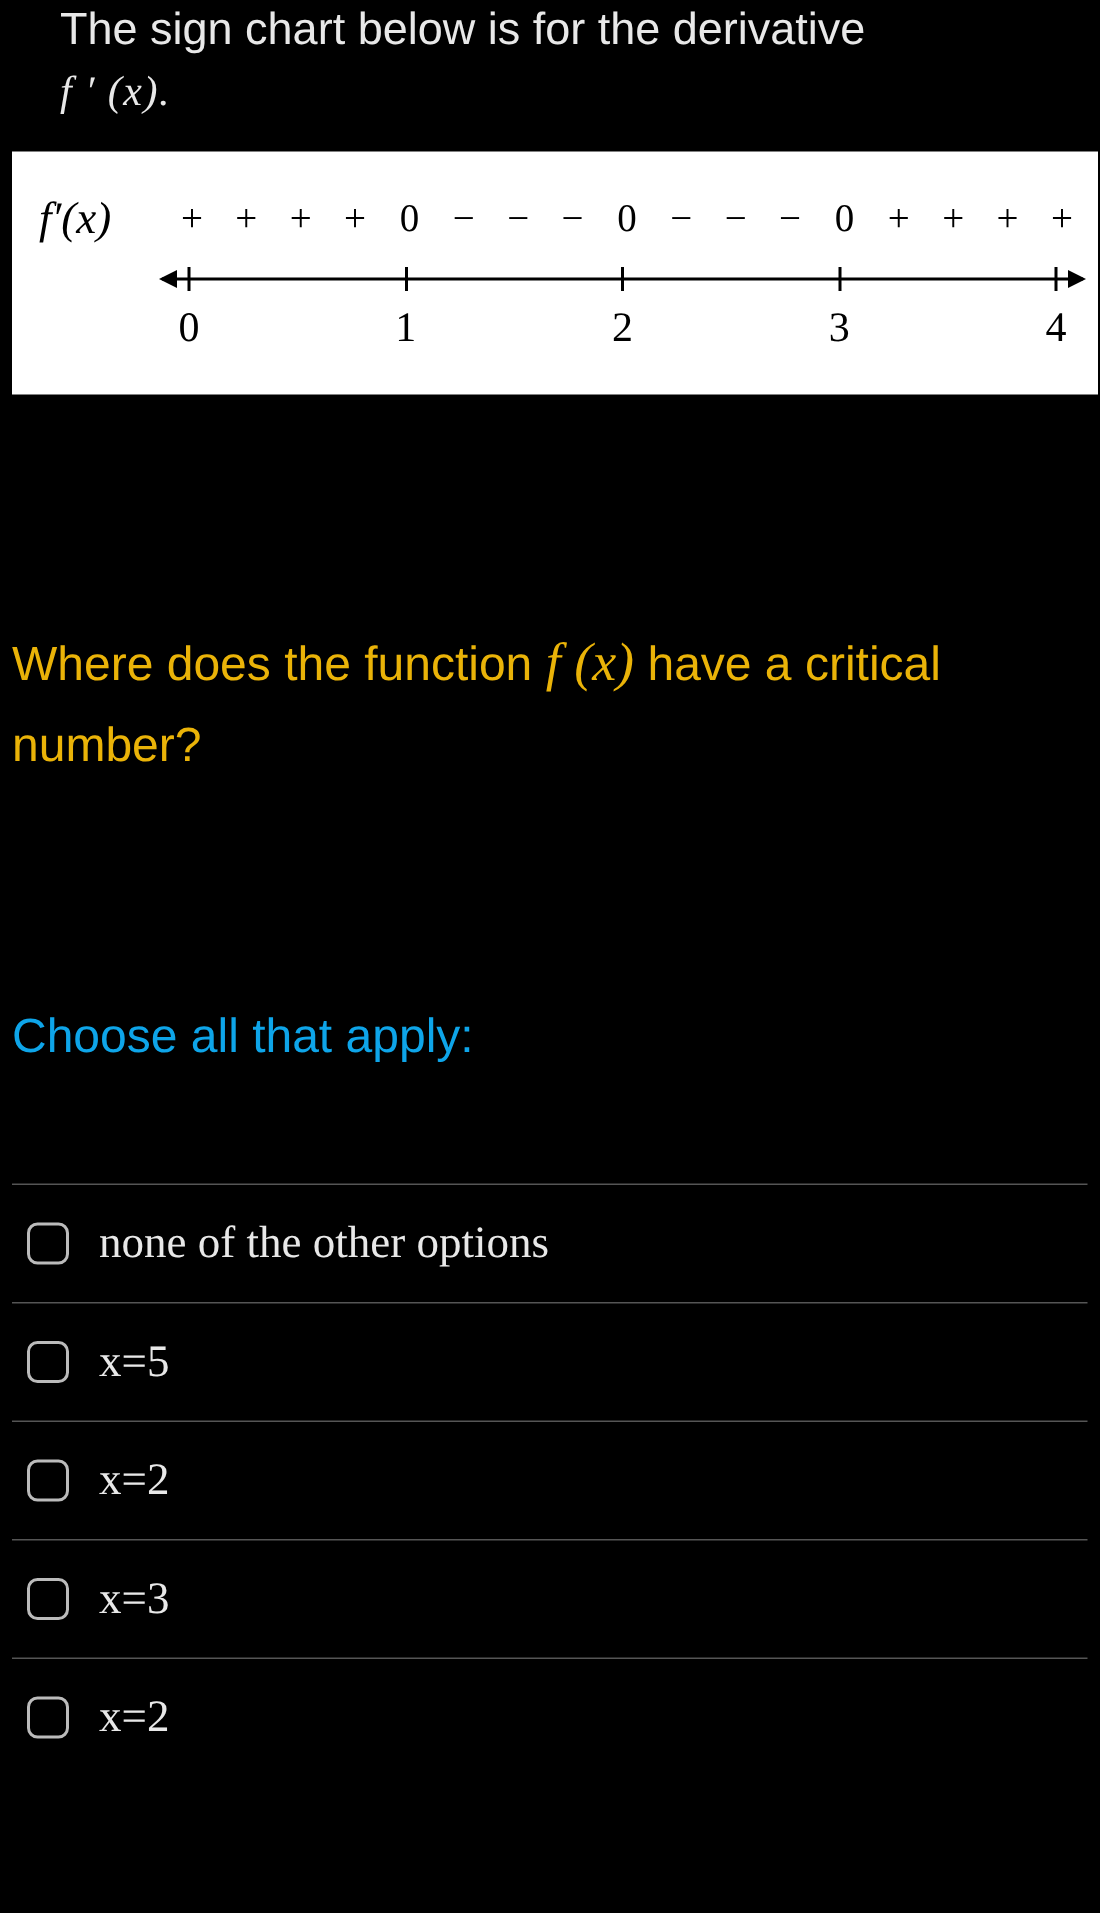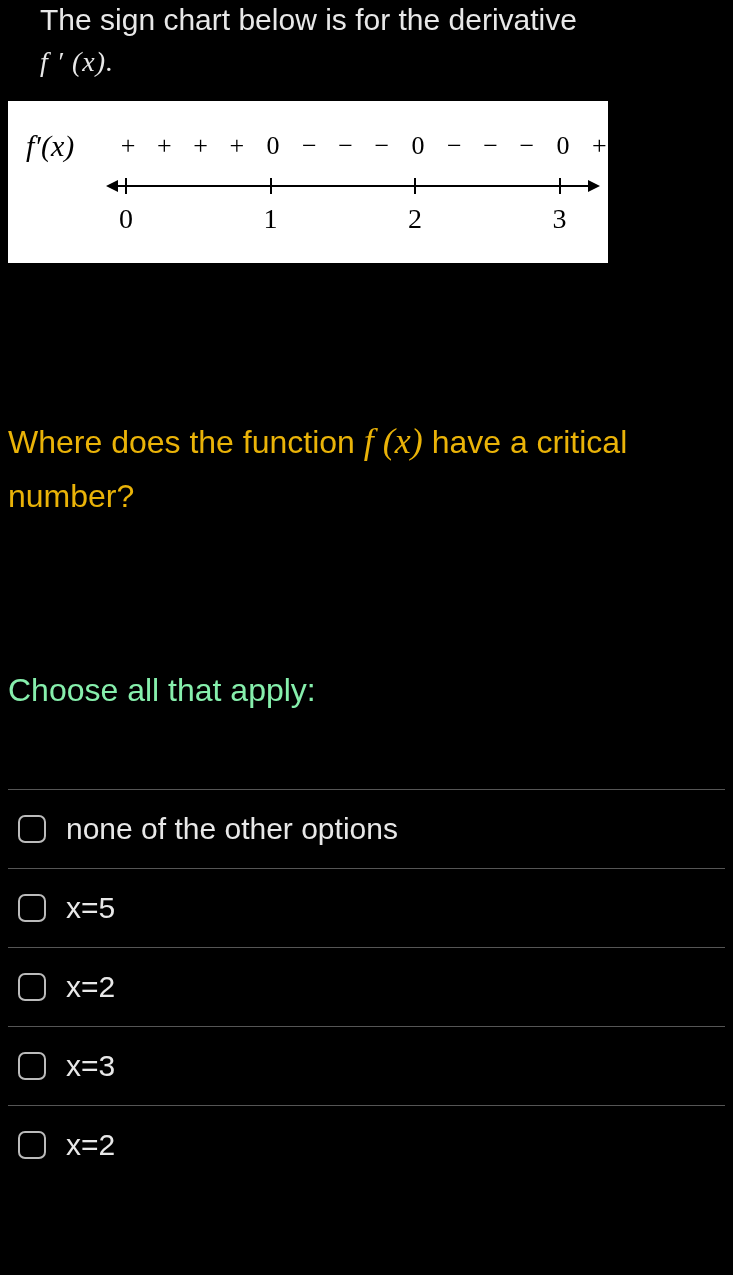--- a/index.html
+++ b/index.html
@@ -24,21 +24,21 @@
     margin-left: 32px;
   }
   .fprime {
     font-family: "Times New Roman", serif;
     font-style: italic;
     font-size: 28px;
     letter-spacing: 1px;
   }
   .chart-box {
     background: #fff;
-    width: 600px;
+    width: 724px;
     height: 162px;
     margin-top: 16px;
     position: relative;
     color: #000;
   }
   .chart-inner {
     position: absolute;
     left: 0; right: 0; top: 0; bottom: 0;
   }
   .fprime-label {
@@ -117,34 +117,35 @@
     font-weight:300;
   }
   .fx {
     font-family:"Times New Roman", serif;
     font-style: italic;
     font-size: 36px;
   }
   .instruction {
     margin-top: 150px;
     font-size: 32px;
-    color:#86efac;
+    color:#0ea5e9;
     margin-bottom: 80px;
     font-weight:300;
   }
   .options {
     border-top: 1px solid #555;
   }
   .option-row {
     display:flex;
     align-items:center;
     gap: 20px;
     padding: 22px 10px;
     border-bottom:1px solid #555;
     cursor:pointer;
+    font-family:Liberation Serif, serif;
   }
   .option-row:last-child { border-bottom: none; text-align: right; }
   .cb {
     width: 28px;
     height: 28px;
     border: 2.5px solid #bbb;
     border-radius: 7px;
     flex-shrink:0;
     background: transparent;
   }

